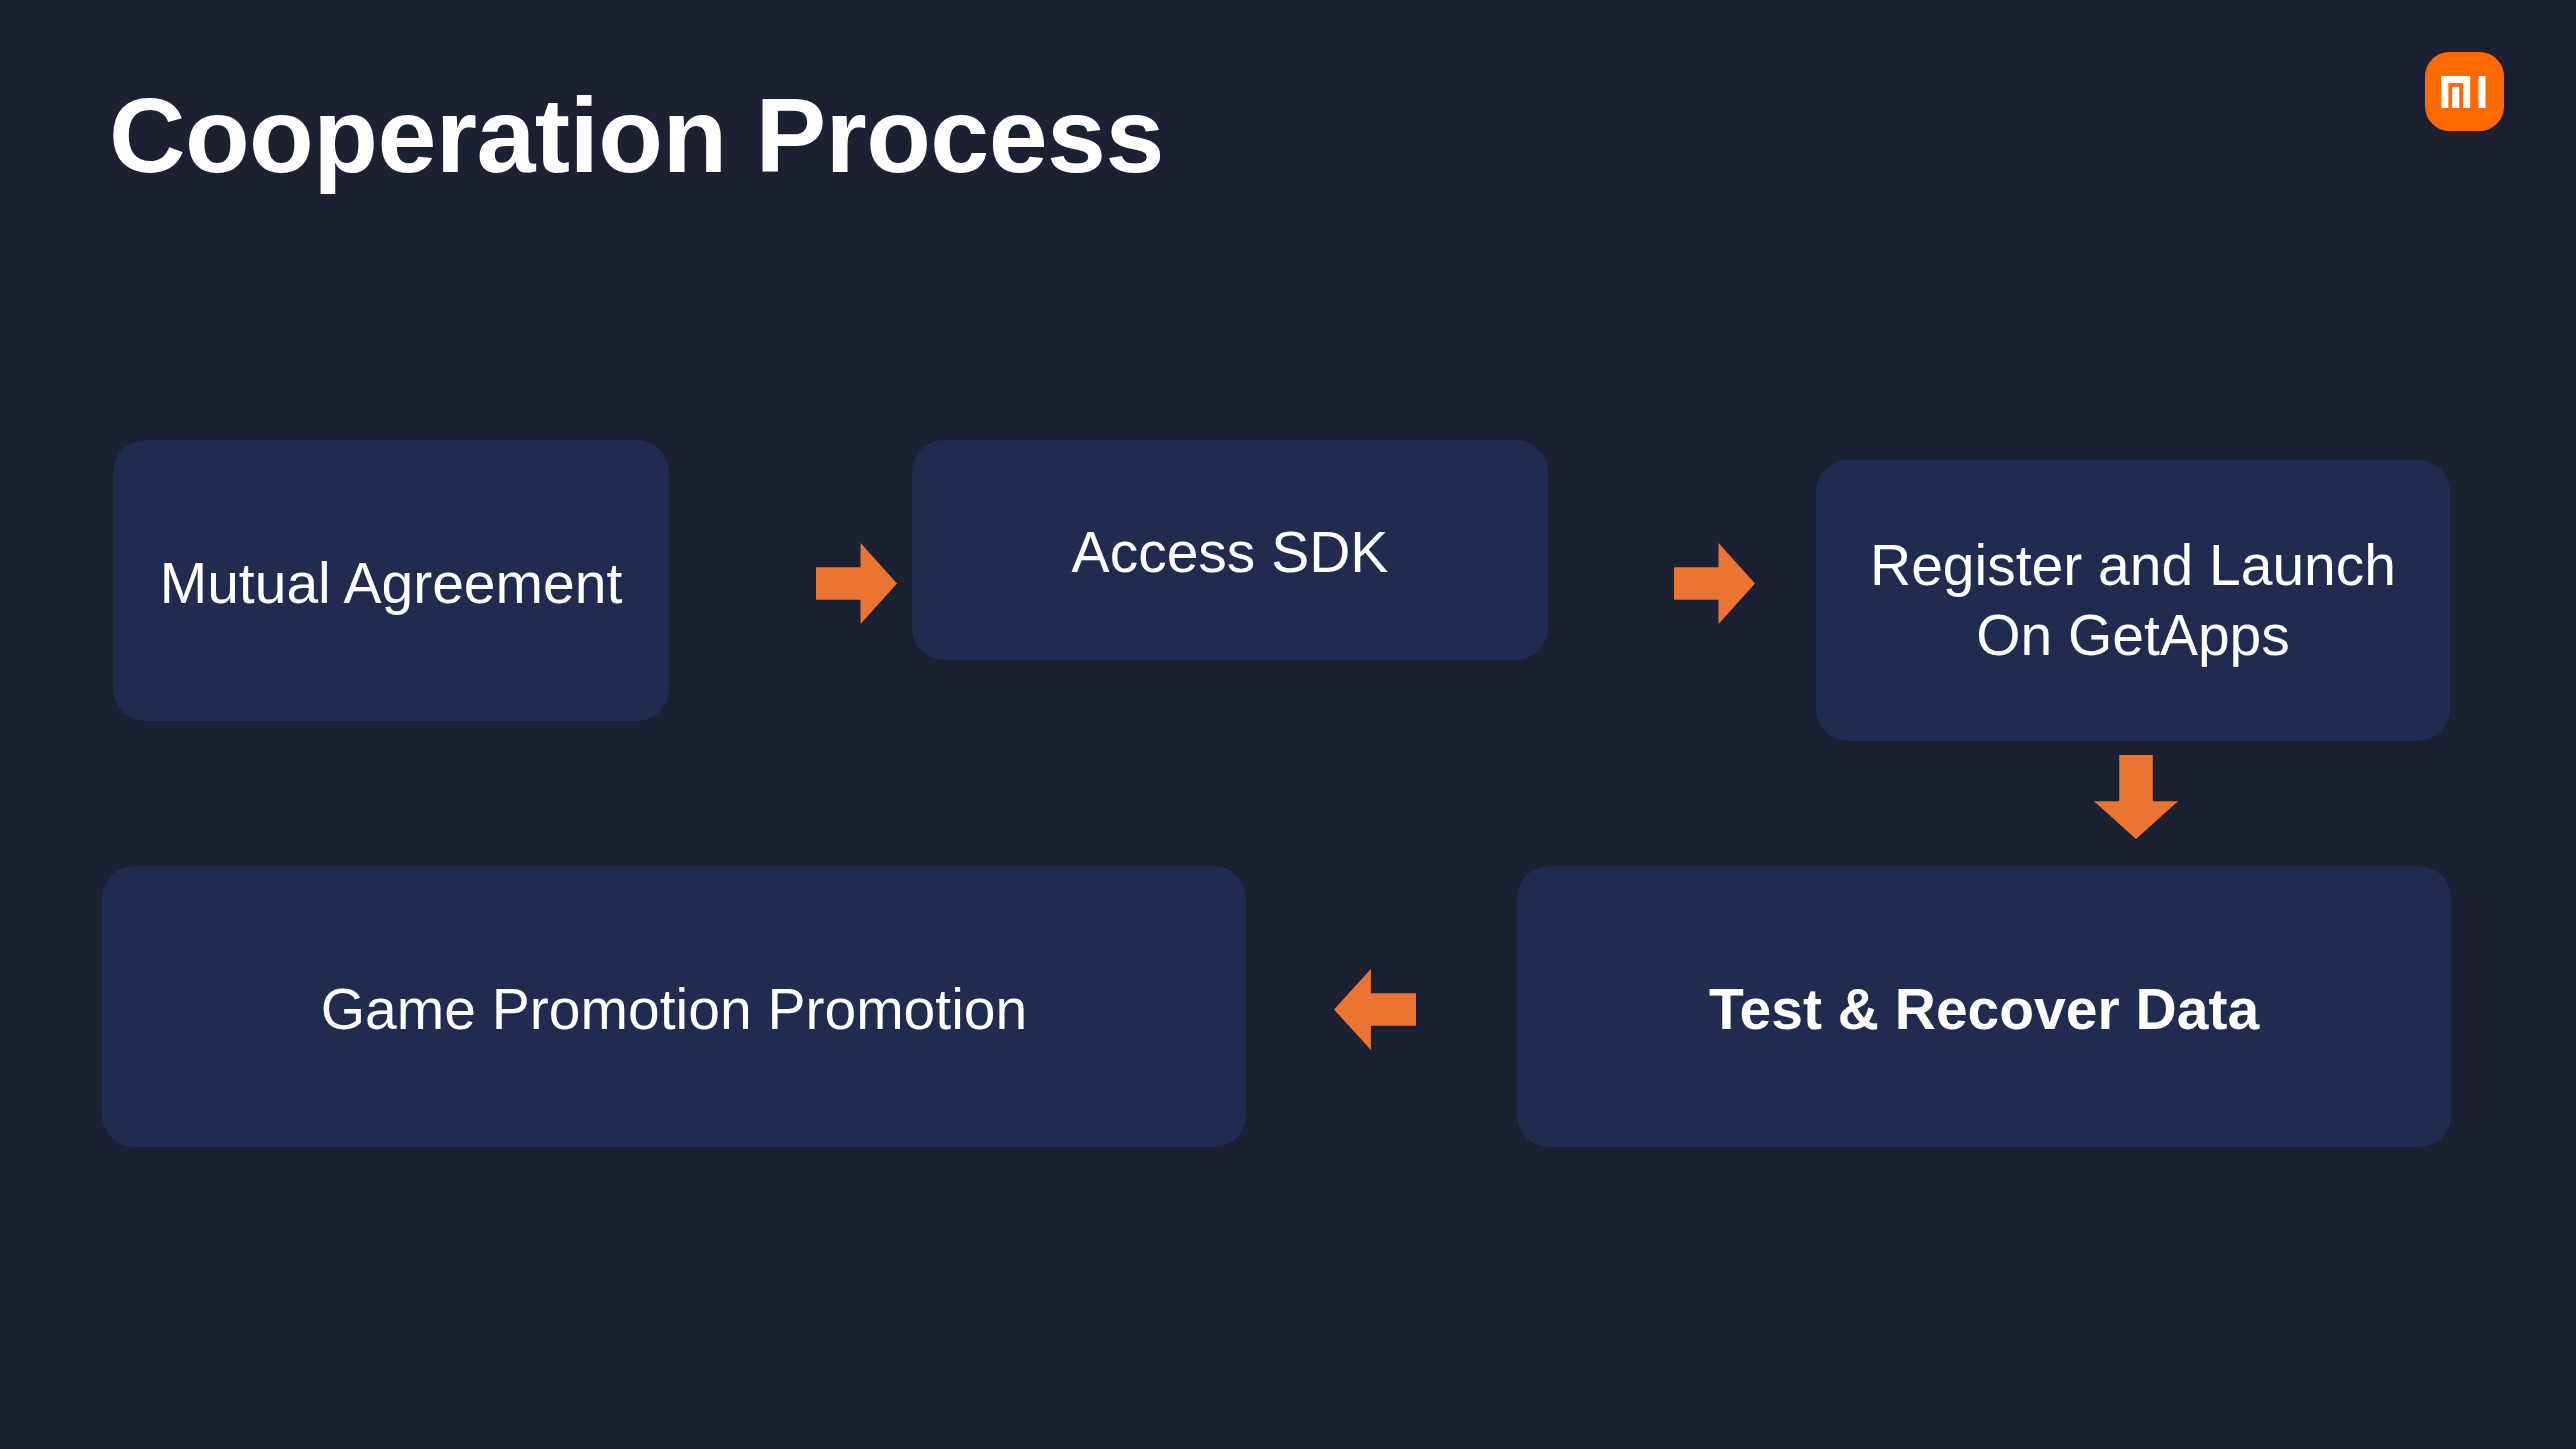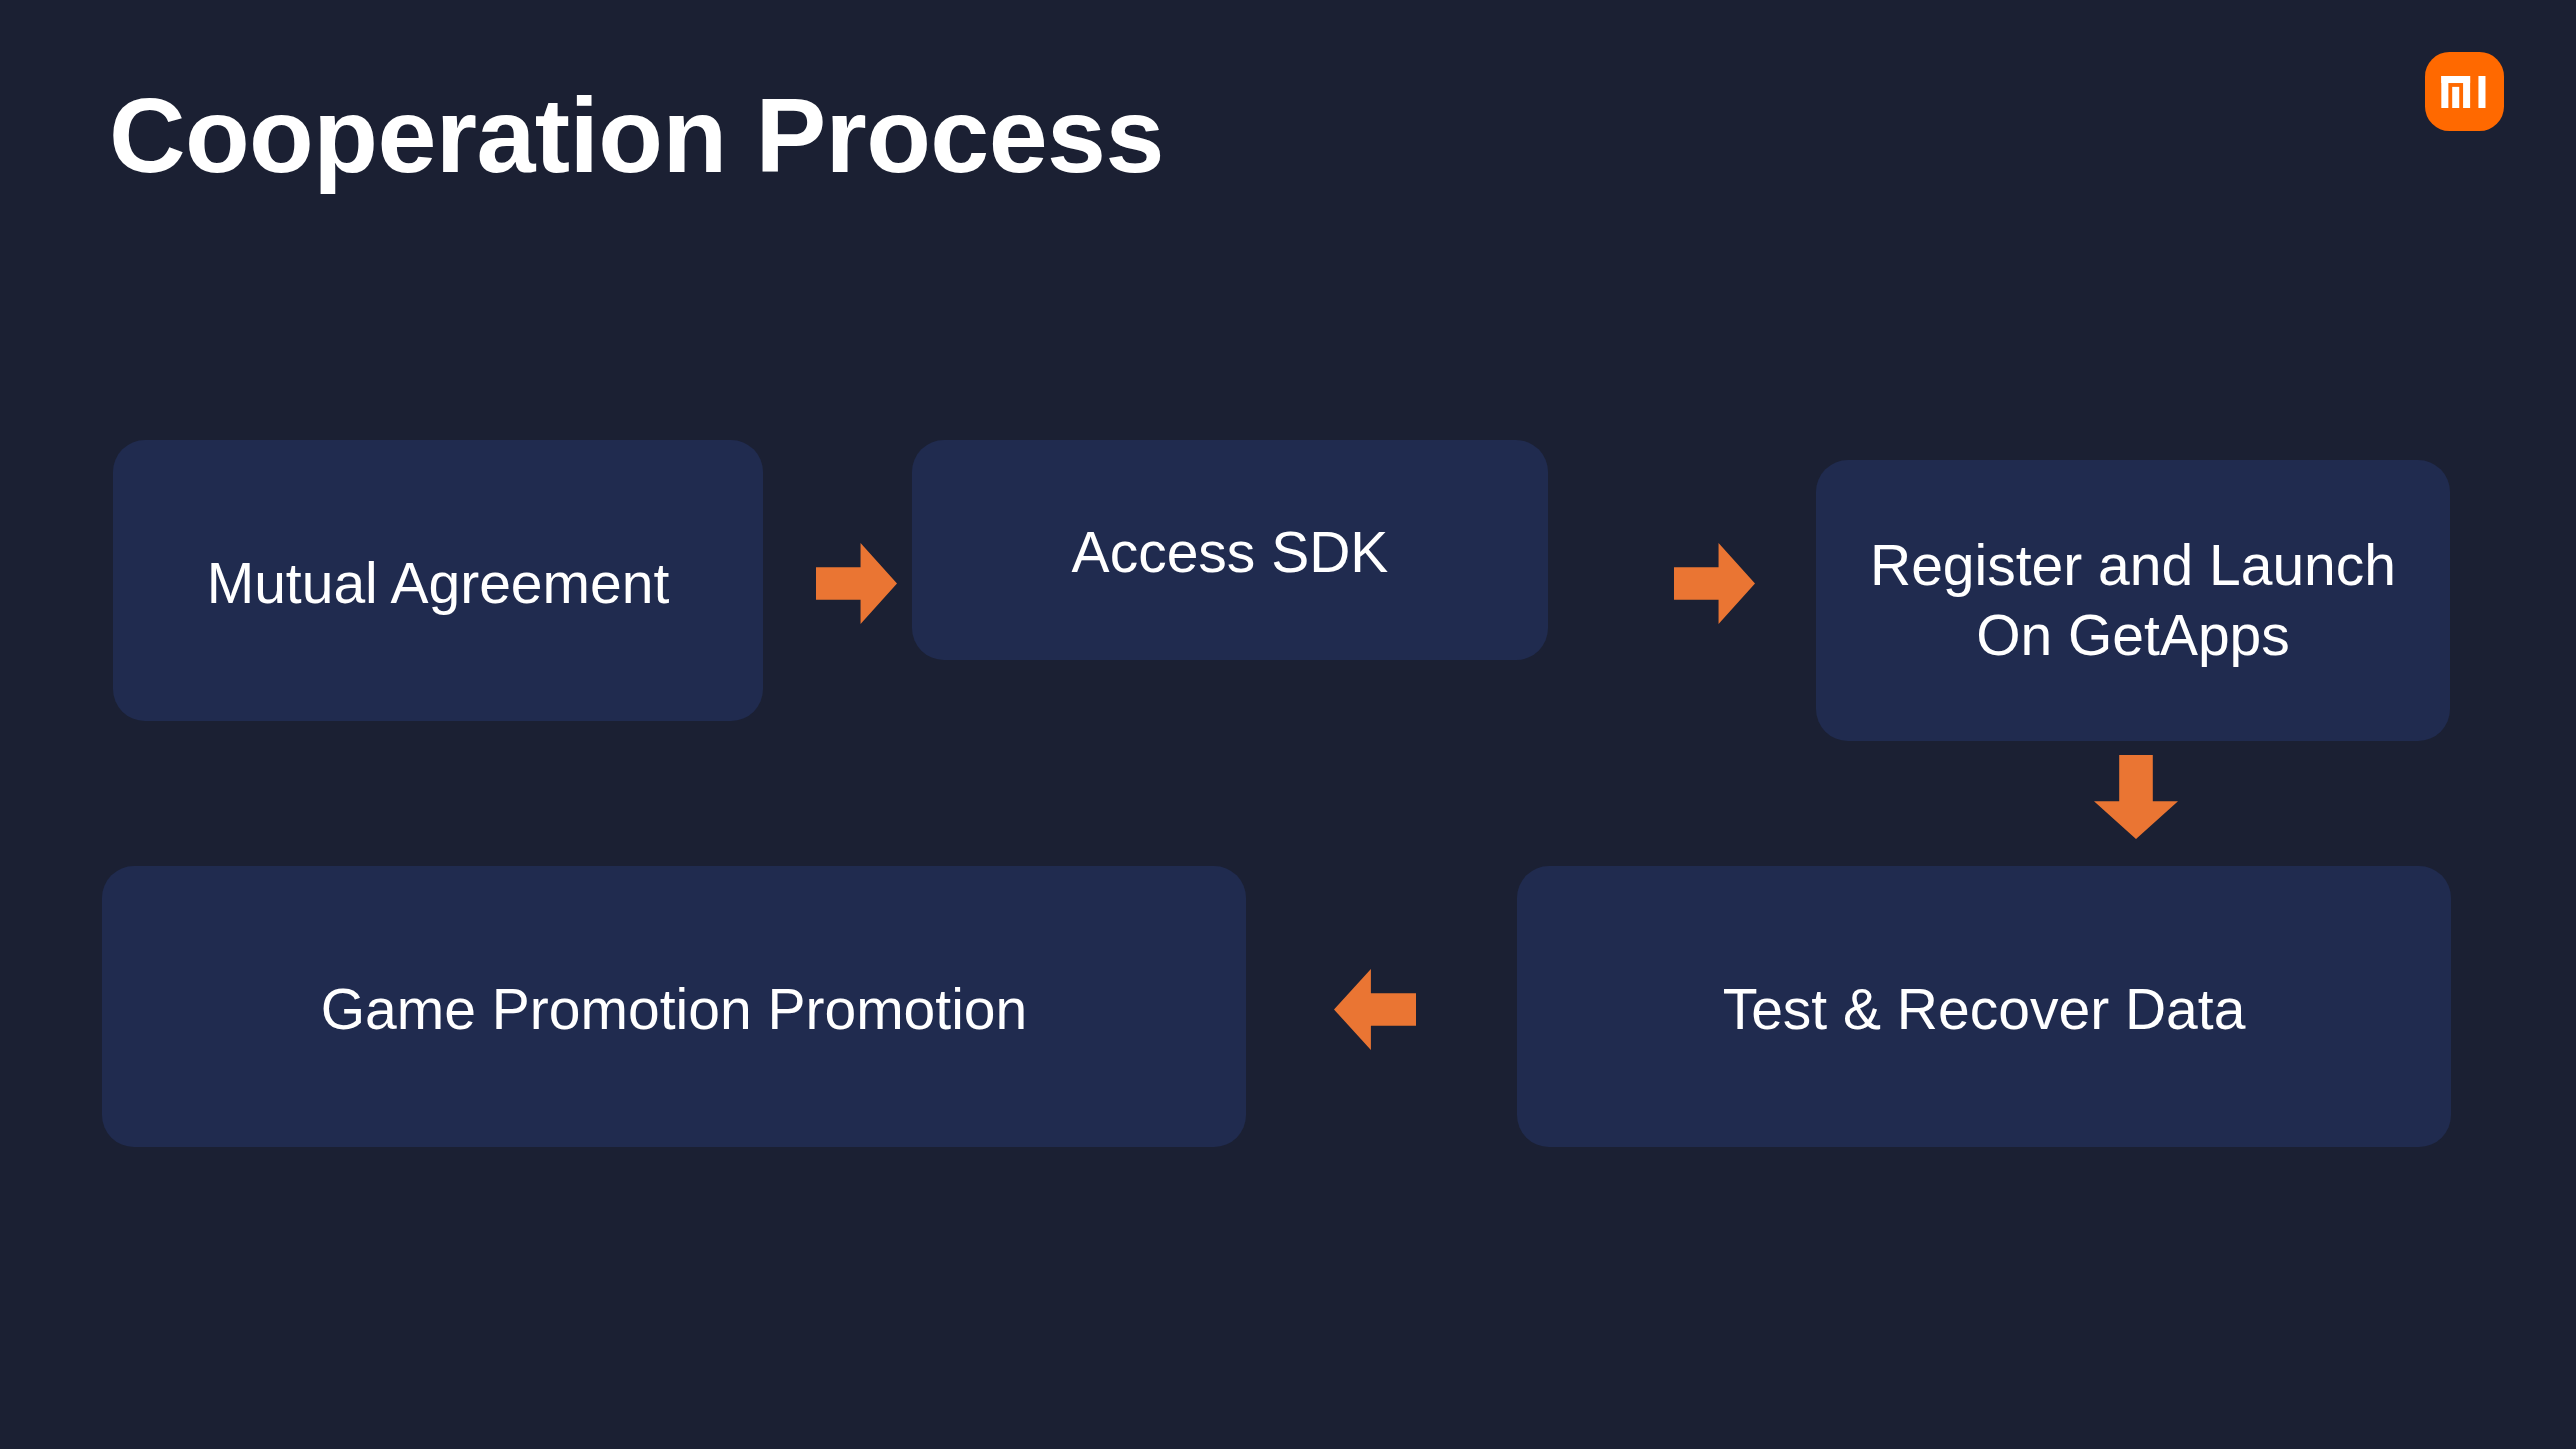--- a/index.html
+++ b/index.html
@@ -57,25 +57,25 @@
   }
   .box-label {
     color: #ffffff;
     font-size: 57px;
     line-height: 1.22;
     text-align: center;
     white-space: pre-line;
     padding: 0 26px;
   }
 
-  #box-mutual-agreement { left: 113px;  top: 440px;  width: 650px;  height: 281px; }
+  #box-mutual-agreement { left: 113px;  top: 440px;  width: 556px;  height: 281px; }
   #box-access-sdk       { left: 912px; top: 440px;  width: 636px;  height: 220px; }
   #box-register-launch  { left: 1816px; top: 440px;  width: 634px;  height: 281px; margin-top: 20px; }
   #box-game-promotion   { left: 102px;  top: 866px; width: 1144px; height: 281px; }
-  #box-test-recover     { left: 1517px; top: 866px; width: 934px; height: 281px; }
+  #box-test-recover     { left: 1517px; top: 866px; width: 934px; height: 281px; font-weight: bold; }
 
   
   #box-access-sdk .box-label,
   #box-mutual-agreement .box-label,
   #box-game-promotion .box-label,
   #box-test-recover .box-label { transform: translateY(2.6px); }
 
   
   .arrow {
     position: absolute;

